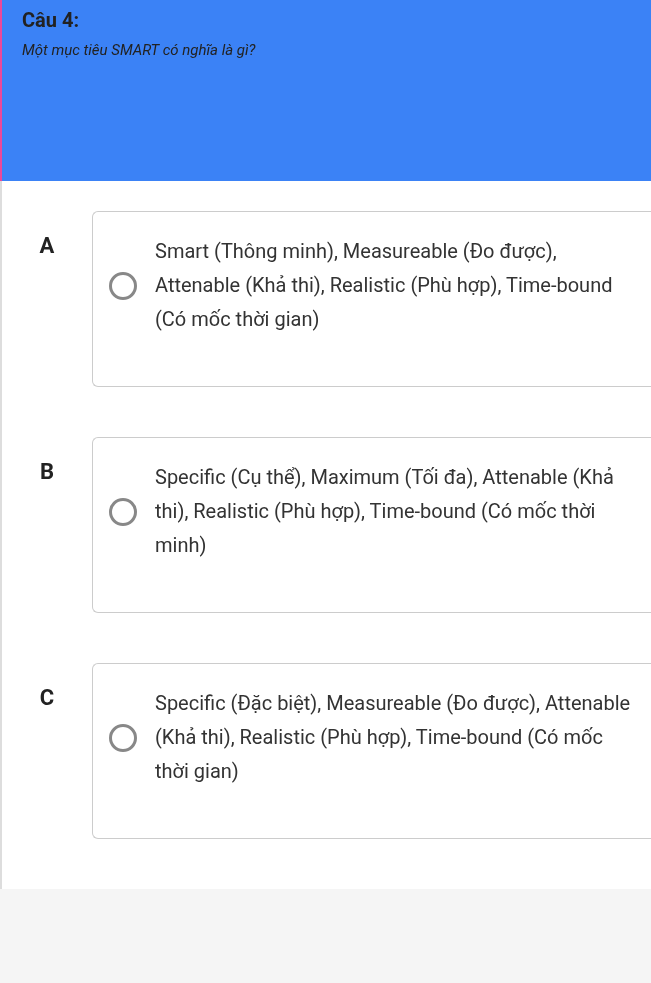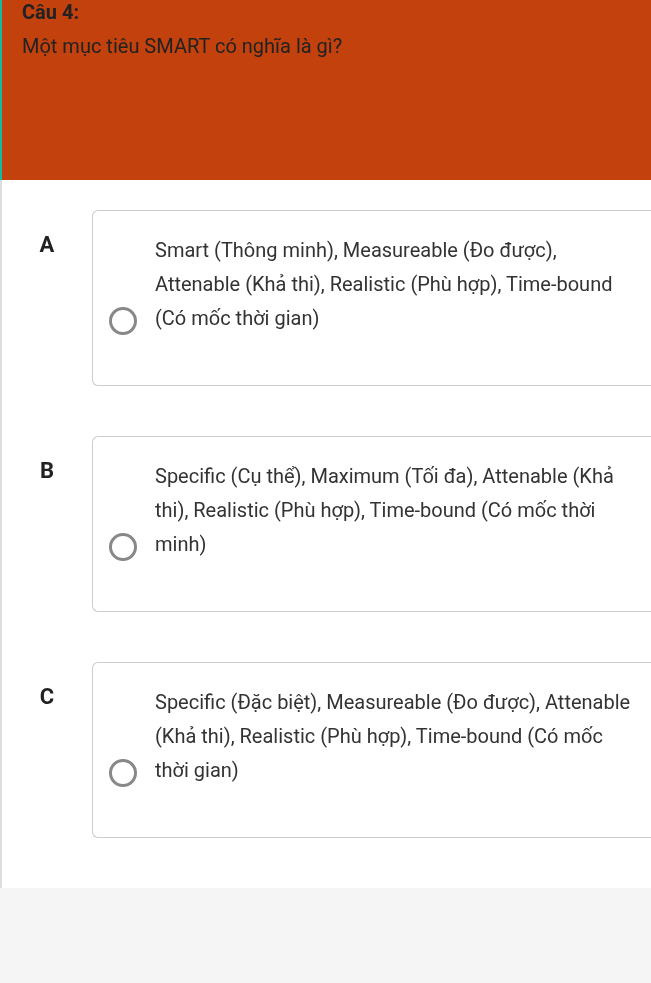--- a/index.html
+++ b/index.html
@@ -7,34 +7,35 @@
       margin: 0;
       padding: 0;
     }
     body {
       font-family: -apple-system, BlinkMacSystemFont, "Segoe UI", Roboto, Helvetica, Arial, sans-serif;
       background: #f5f5f5;
       color: #333;
       width: 651px;
     }
     .question-header {
-      background: #c2410c;
-      padding: 0 20px 120px 20px;
-      border-left: 2px solid #14b8a6;
+      background: #3b82f6;
+      padding: 8px 20px 120px 20px;
+      border-left: 2px solid #ec4899;
     }
     .question-number {
       font-weight: 700;
       font-size: 20px;
       color: #222;
       margin-bottom: 8px;
     }
     .question-text {
-      font-size: 20px;
+      font-size: 15px;
       color: #222;
       line-height: 1.4;
+      font-style: italic;
     }
     .options-area {
       background: #fff;
       padding-top: 30px;
       border-left: 2px solid #ddd;
     }
     .option-row {
       display: flex;
       align-items: flex-start;
       padding: 0 0 50px 0;
@@ -48,21 +49,21 @@
       color: #222;
       padding-top: 22px;
     }
     .option-box {
       flex: 1;
       border: 1px solid #ccc;
       border-right: none;
       border-radius: 6px 0 0 6px;
       padding: 22px 16px 50px 16px;
       display: flex;
-      align-items: flex-end;
+      align-items: center;
       gap: 18px;
       min-height: 170px;
     }
     .radio-circle {
       width: 28px;
       height: 28px;
       border: 3px solid #888;
       border-radius: 50%;
       flex-shrink: 0;
       margin-top: 2px;

